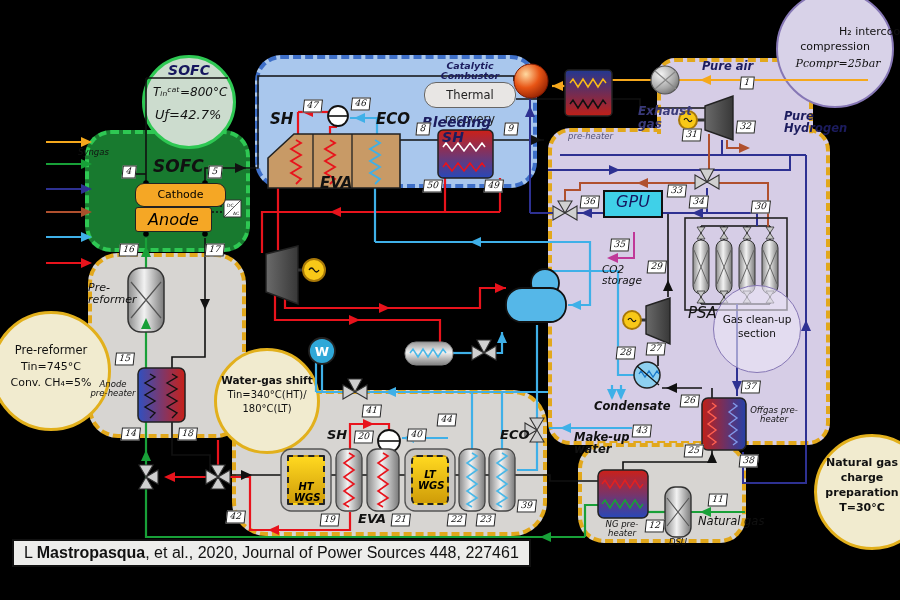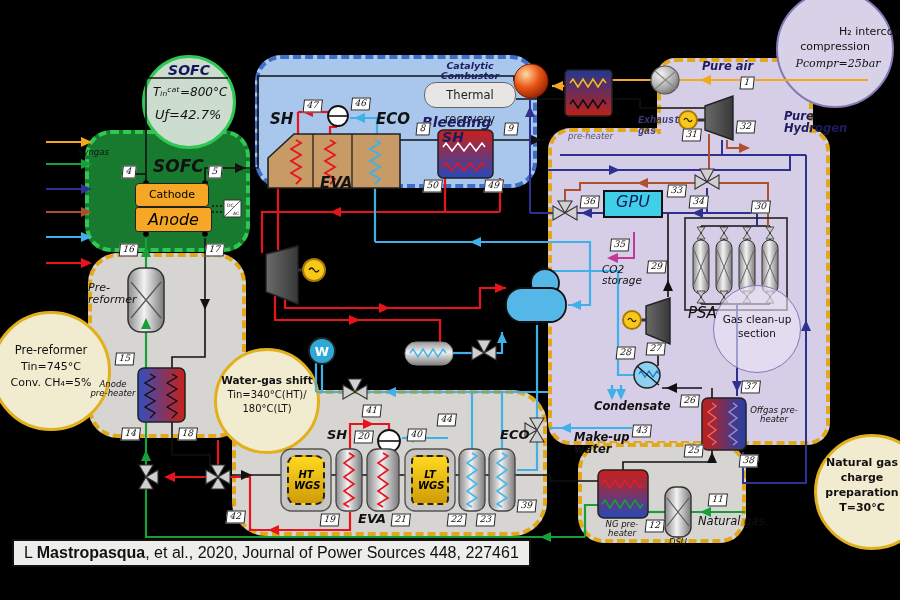--- a/index.html
+++ b/index.html
@@ -396,47 +396,47 @@
   </svg>
 
   <div class="callout" style="left:713px;top:285px;width:86px;height:86px;background:rgba(235,230,246,.6);border:1.5px solid #8677b5;z-index:5;">
     <div class="lbl ctr" style="left:0;top:28px;width:86px;font-style:normal;font-size:10.5px;">Gas clean-up</div>
     <div class="lbl ctr" style="left:0;top:42px;width:86px;font-style:normal;font-size:10.5px;">section</div>
   </div>
 
   <div class="eqdiv ctr" style="left:424px;top:82px;width:92px;height:26px;background:#e8e6e4;border:1.5px solid #666;border-radius:12px;line-height:24px;font-size:11.5px;color:#222;">
     <span>Thermal recovery</span>
   </div>
-  <div class="eqdiv ctr" style="left:135px;top:183px;width:74px;height:24px;background:#f5a725;border:1.5px solid #222;border-radius:4px;line-height:22px;font-size:11px;">
+  <div class="eqdiv ctr" style="left:135px;top:183px;width:91px;height:24px;background:#f5a725;border:1.5px solid #222;border-radius:9px;line-height:22px;font-size:11px;">
     <span>Cathode</span>
   </div>
   <div class="eqdiv ctr" style="left:135px;top:207px;width:77px;height:25px;background:#f5a725;border:1.5px solid #222;border-radius:3px;line-height:23px;font-size:16px;font-style:italic;">
     <span>Anode</span>
   </div>
   <div class="eqdiv ctr" style="left:603px;top:190px;width:60px;height:28px;background:#3fd0e8;border:2px solid #111;line-height:40px;font:italic 16px 'DejaVu Sans',sans-serif;color:#16165e;">
     <span>GPU</span>
   </div>
-  <div class="eqdiv ctr" style="left:287px;top:455px;width:38px;height:50px;background:linear-gradient(#ffd820,#cf9c08);border:2px dashed #222;border-radius:9px;display:flex;align-items:center;justify-content:center;font:italic 600 10px 'DejaVu Sans',sans-serif;">
+  <div class="eqdiv ctr" style="left:287px;top:455px;width:38px;height:50px;background:linear-gradient(#ffd820,#cf9c08);border:2px dashed #222;border-radius:1px;display:flex;align-items:flex-end;justify-content:center;font:italic 600 10px 'DejaVu Sans',sans-serif;">
     <span style="width:24px;">HT WGS</span>
   </div>
   <div class="eqdiv ctr" style="left:411px;top:455px;width:38px;height:50px;background:linear-gradient(#ffd820,#cf9c08);border:2px dashed #222;border-radius:6px;display:flex;align-items:center;justify-content:center;font:italic 600 10px 'DejaVu Sans',sans-serif;">
     <span style="width:24px;">LT WGS</span>
   </div>
 
   <div class="lbl b navy ctr" style="left:420px;top:61px;width:100px;font-size:9.5px;">Catalytic Combustor</div>
   <div class="lbl b" style="left:270px;top:111px;font-size:15px;">SH</div>
   <div class="lbl b" style="left:376px;top:111px;font-size:15px;">ECO</div>
   <div class="lbl b" style="left:320px;top:175px;font-size:15px;">EVA</div>
   <div class="lbl b navy ctr" style="left:422px;top:115px;width:62px;font-size:14px;">Bleeding SH</div>
   <div class="lbl b" style="left:153px;top:157px;font-size:17px;">SOFC</div>
   <div class="lbl" style="left:78px;top:148px;font-size:8.5px;">Syngas</div>
   <div class="lbl" style="left:88px;top:282px;width:44px;font-size:11px;">Pre-reformer</div>
   <div class="lbl ctr" style="left:90px;top:380px;width:46px;font-size:8.5px;">Anode pre-heater</div>
   <div class="lbl" style="left:568px;top:132px;font-size:8.5px;color:#55557a;">pre-heater</div>
-  <div class="lbl b" style="left:638px;top:116px;width:46px;font-size:10px;color:#3a3a7a;font-family:Liberation Mono, monospace;">Exhaust gas</div>
+  <div class="lbl b" style="left:638px;top:105px;width:46px;font-size:12px;color:#3a3a7a;">Exhaust gas</div>
   <div class="lbl b navy" style="left:702px;top:60px;font-size:11.5px;">Pure air</div>
   <div class="lbl b navy" style="left:756px;top:110px;width:62px;font-size:11.5px;padding-left:28px;">Pure Hydrogen</div>
   <div class="lbl" style="left:602px;top:264px;width:48px;font-size:10.5px;">CO2 storage</div>
   <div class="lbl" style="left:688px;top:305px;font-size:15px;">PSA</div>
   <div class="lbl b" style="left:594px;top:400px;font-size:11.5px;">Condensate</div>
   <div class="lbl b" style="left:574px;top:431px;width:60px;font-size:11.5px;">Make-up water</div>
   <div class="lbl ctr" style="left:748px;top:406px;width:52px;font-size:8.5px;">Offgas pre-heater</div>
   <div class="lbl b" style="left:327px;top:428px;font-size:13px;">SH</div>
   <div class="lbl b" style="left:358px;top:512px;font-size:13px;">EVA</div>
   <div class="lbl b" style="left:500px;top:428px;font-size:13px;">ECO</div>

